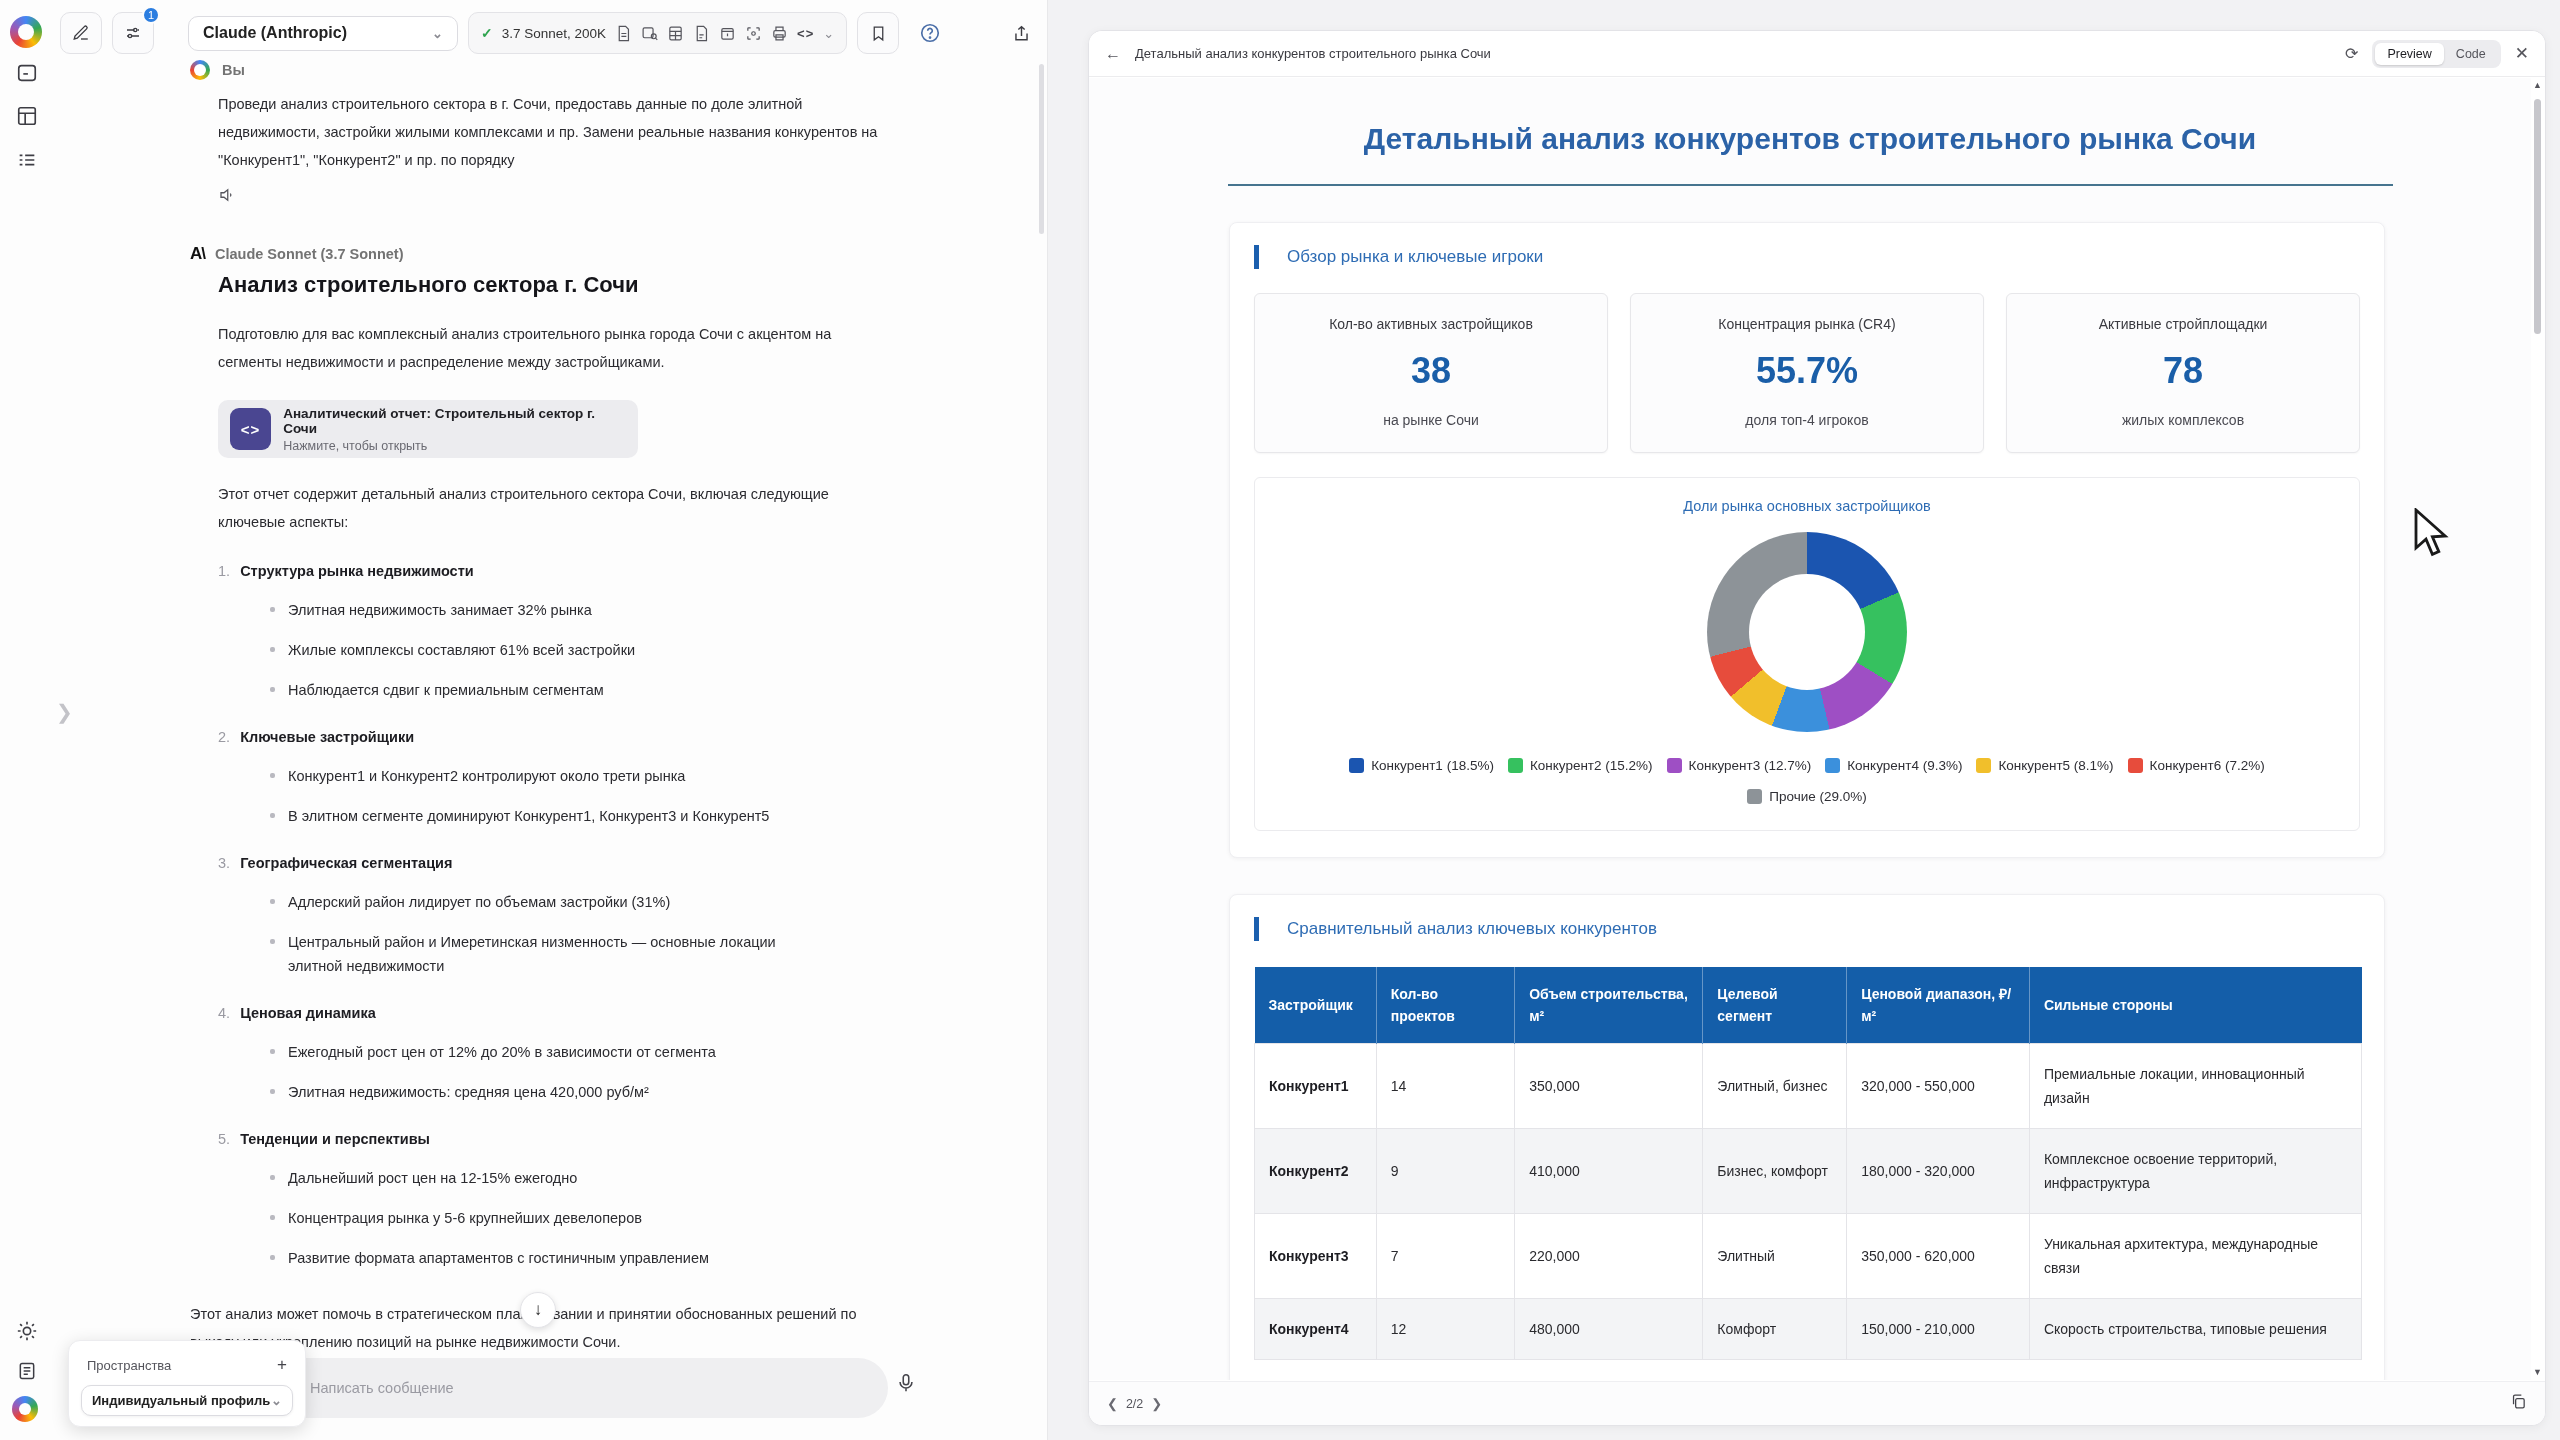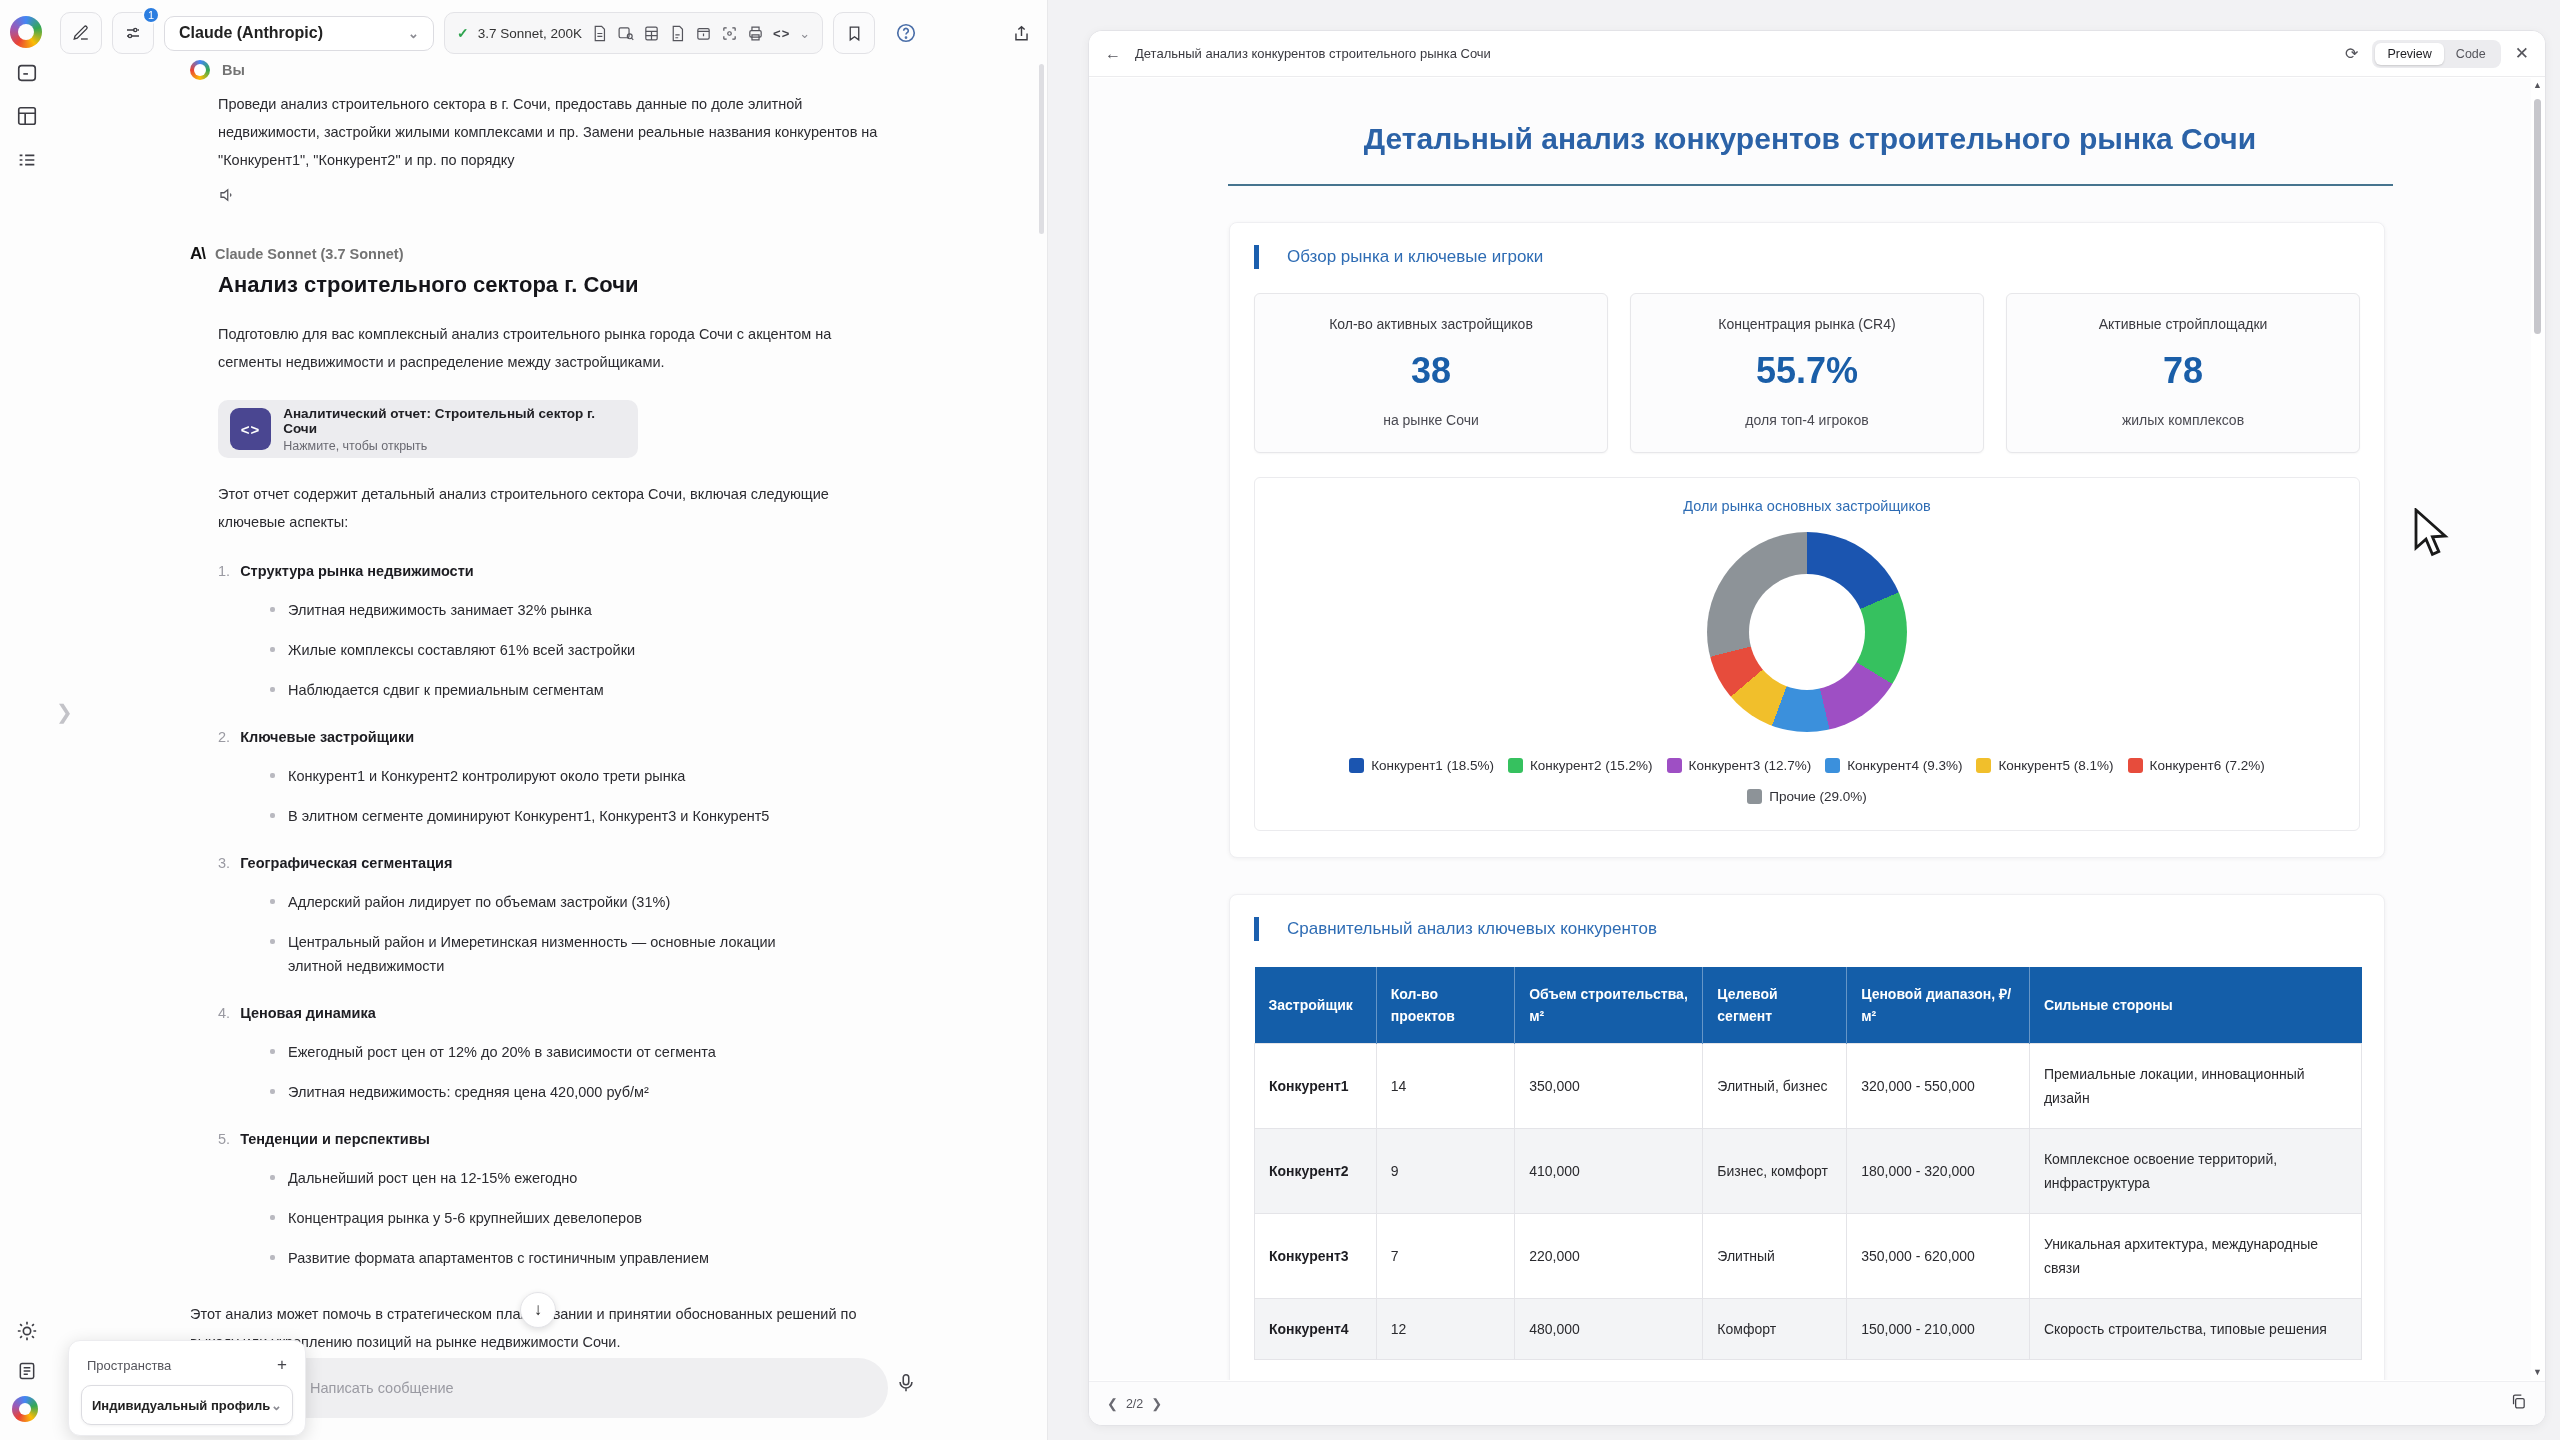--- a/index.html
+++ b/index.html
@@ -16,21 +16,21 @@
   .logo-ring::after { content:""; position:absolute; inset:8px; background:#fdfdfd; border-radius:50%; }
   .rail-icon { position:absolute; left:14px; width:26px; height:26px; color:#3d3d44; display:flex; align-items:center; justify-content:center; }
   .rail svg { display:block; }
   .rail .logo-bottom { position:absolute; left:12px; top:1396px; }
   .logo-ring.small { width:26px; height:26px; } .logo-ring.small::after{ inset:7px; }
 
   
   .toolbar { position:absolute; left:60px; top:12px; height:42px; display:flex; align-items:center; gap:10px; }
   .tb-btn { width:42px; height:42px; border:1px solid #e2e2e6; border-radius:10px; background:#fbfbfc; display:flex; align-items:center; justify-content:center; color:#3c3c42; position:relative; }
   .tb-badge { position:absolute; top:-7px; right:-7px; width:18px; height:18px; background:#2b7de0; color:#fff; border-radius:50%; font-size:11px; display:flex; align-items:center; justify-content:center; border:2px solid #fdfdfd; }
-  .model-pill { height:35px; min-width:270px; border:1px solid #dcdce1; border-radius:10px; background:#fff; display:flex; align-items:center; justify-content:space-between; padding:0 14px; font-size:16px; font-weight:bold; color:#222; }
+  .model-pill { height:35px; min-width:270px; border:1px solid #dcdce1; border-radius:10px; background:#fff; display:flex; align-items:center; justify-content:space-between; padding:0 14px; font-size:16px; font-weight:bold; color:#222;margin-left:24px; }
   .chev { color:#8b8b92; font-size:13px; }
   .tools-pill { height:42px; border:1px solid #e3e3e7; border-radius:10px; background:#f7f7f8; display:flex; align-items:center; gap:9px; padding:0 12px; color:#55555c; }
   .tools-pill .check { color:#2fa44f; font-size:14px; font-weight:bold; }
   .tools-pill .mname { font-size:13.5px; color:#333; white-space:nowrap; }
   .tools-pill svg { display:block; }
   .code-glyph { font-size:13px; font-weight:bold; color:#44444b; letter-spacing:1px; }
   .toolbar .plain { border:1px solid #e2e2e6; background:#fbfbfc; }
   .share-btn { position:absolute; left:940px; top:0; border:none; background:transparent; }
 
   
@@ -70,21 +70,21 @@
 
   
   .input-bar { position:absolute; left:190px; top:1358px; width:698px; height:60px; background:#efeff1; border-radius:30px; display:flex; align-items:center; padding:0 24px 0 120px; }
   .input-bar input { border:none; background:transparent; outline:none; font-size:14.5px; color:#333; width:100%; font-family:"Liberation Sans",sans-serif; }
   .input-bar input::placeholder { color:#9a9aa2; }
   .mic-btn { position:absolute; left:895px; top:1372px; color:#44444b; }
 
   .spaces-popup { position:absolute; left:68px; top:1340px; width:238px; background:#fff; border-radius:12px; box-shadow:0 4px 18px rgba(0,0,0,.14); border:1px solid #ececef; padding:12px 12px 10px; z-index:6; }
   .spaces-row { display:flex; align-items:center; justify-content:space-between; padding:2px 6px 10px; font-size:13px; color:#55555c; }
   .spaces-row .plus { font-size:17px; color:#44444b; }
-  .profile-pill { border:1px solid #dcdce1; background:#fff; border-radius:10px; height:40px; display:flex; align-items:center; justify-content:space-between; padding:0 10px; font-size:13px; font-weight:bold; color:#222; box-shadow:0 1px 3px rgba(0,0,0,.06); }
+  .profile-pill { border:1px solid #dcdce1; background:#fff; border-radius:10px; height:31px; display:flex; align-items:center; justify-content:space-between; padding:0 10px; font-size:13px; font-weight:bold; color:#222; box-shadow:0 1px 3px rgba(0,0,0,.06); }
 
   
   .panel { position:absolute; left:1088px; top:30px; width:1458px; height:1396px; background:#fff; border:1px solid #e3e3e7; border-radius:14px; box-shadow:0 2px 10px rgba(0,0,0,.05); overflow:hidden; }
   .panel-header { position:absolute; left:0; top:0; right:0; height:46px; background:#fff; border-bottom:1px solid #ececee; display:flex; align-items:center; padding:0 16px; z-index:4; }
   .panel-header .back { font-size:16px; color:#55555c; margin-right:14px; }
   .panel-header .ph-title { font-size:13px; color:#3a3a40; }
   .ph-right { margin-left:auto; display:flex; align-items:center; gap:14px; }
   .refresh { font-size:16px; color:#55555c; }
   .seg { background:#ececef; border-radius:8px; padding:3px; display:flex; }
   .seg .opt { font-size:12.5px; padding:4px 12px; border-radius:6px; color:#55555c; }

